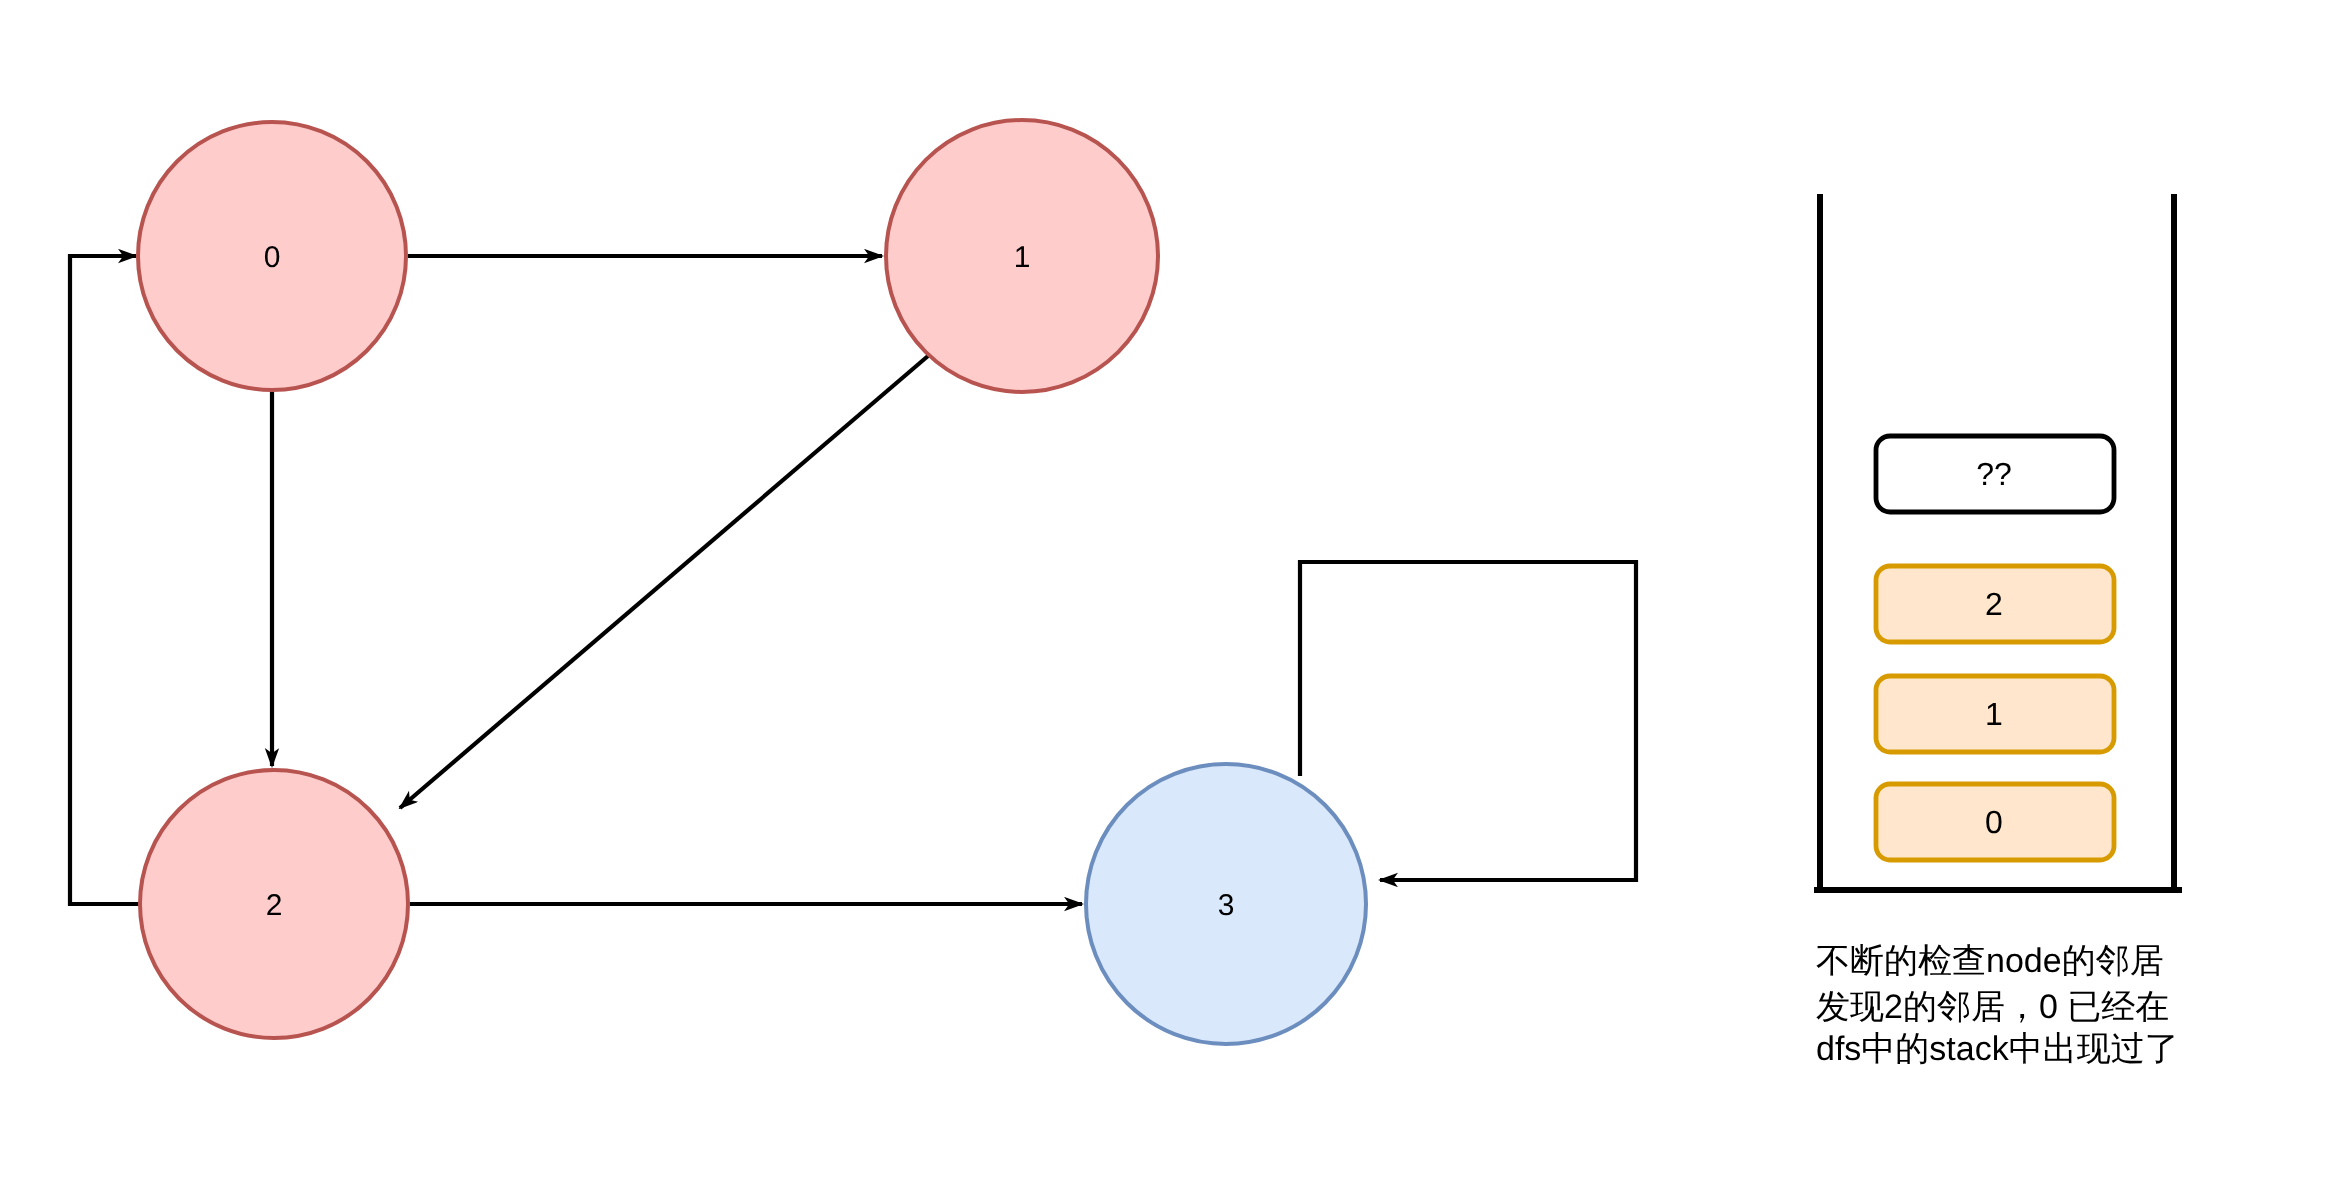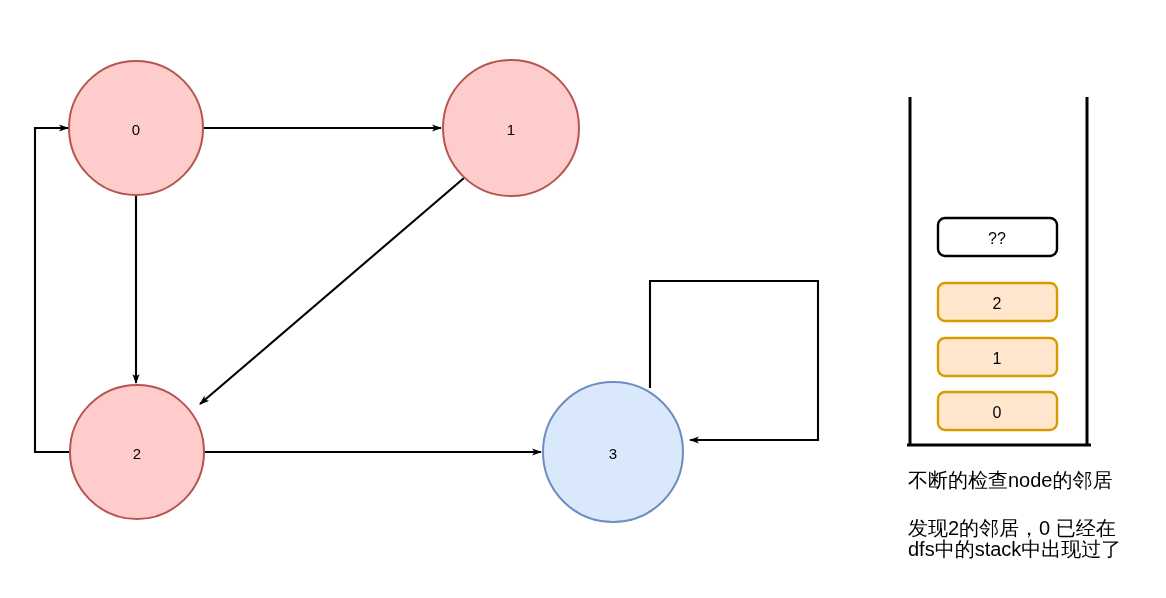--- a/index.html
+++ b/index.html
@@ -38,27 +38,27 @@
   .box-label {
     font-family: "Liberation Sans", "DejaVu Sans", sans-serif;
     font-size: 16px;
     fill: #000000;
     text-anchor: middle;
     dominant-baseline: central;
   }
   .caption-block {
     position: absolute;
     font-family: "Liberation Sans", "DejaVu Sans", sans-serif;
-    font-size: 20px;
+    font-size: 17px;
     color: #000000;
     line-height: 21px;
     white-space: pre-line;
   }
   #caption-1 { left: 908px; top: 470px; }
-  #caption-2 { left: 908px; top: 518px; }
+  #caption-2 { left: 908px; top: 493px; }
 </style>
 </head>
 <body>
 
 <div id="canvas">
 
   <svg class="graph-svg" viewBox="0 0 1166 598" xmlns="http://www.w3.org/2000/svg">
 
     <defs>
       <marker id="arrow" markerWidth="10" markerHeight="10" refX="9" refY="3.6" orient="auto" markerUnits="userSpaceOnUse">

